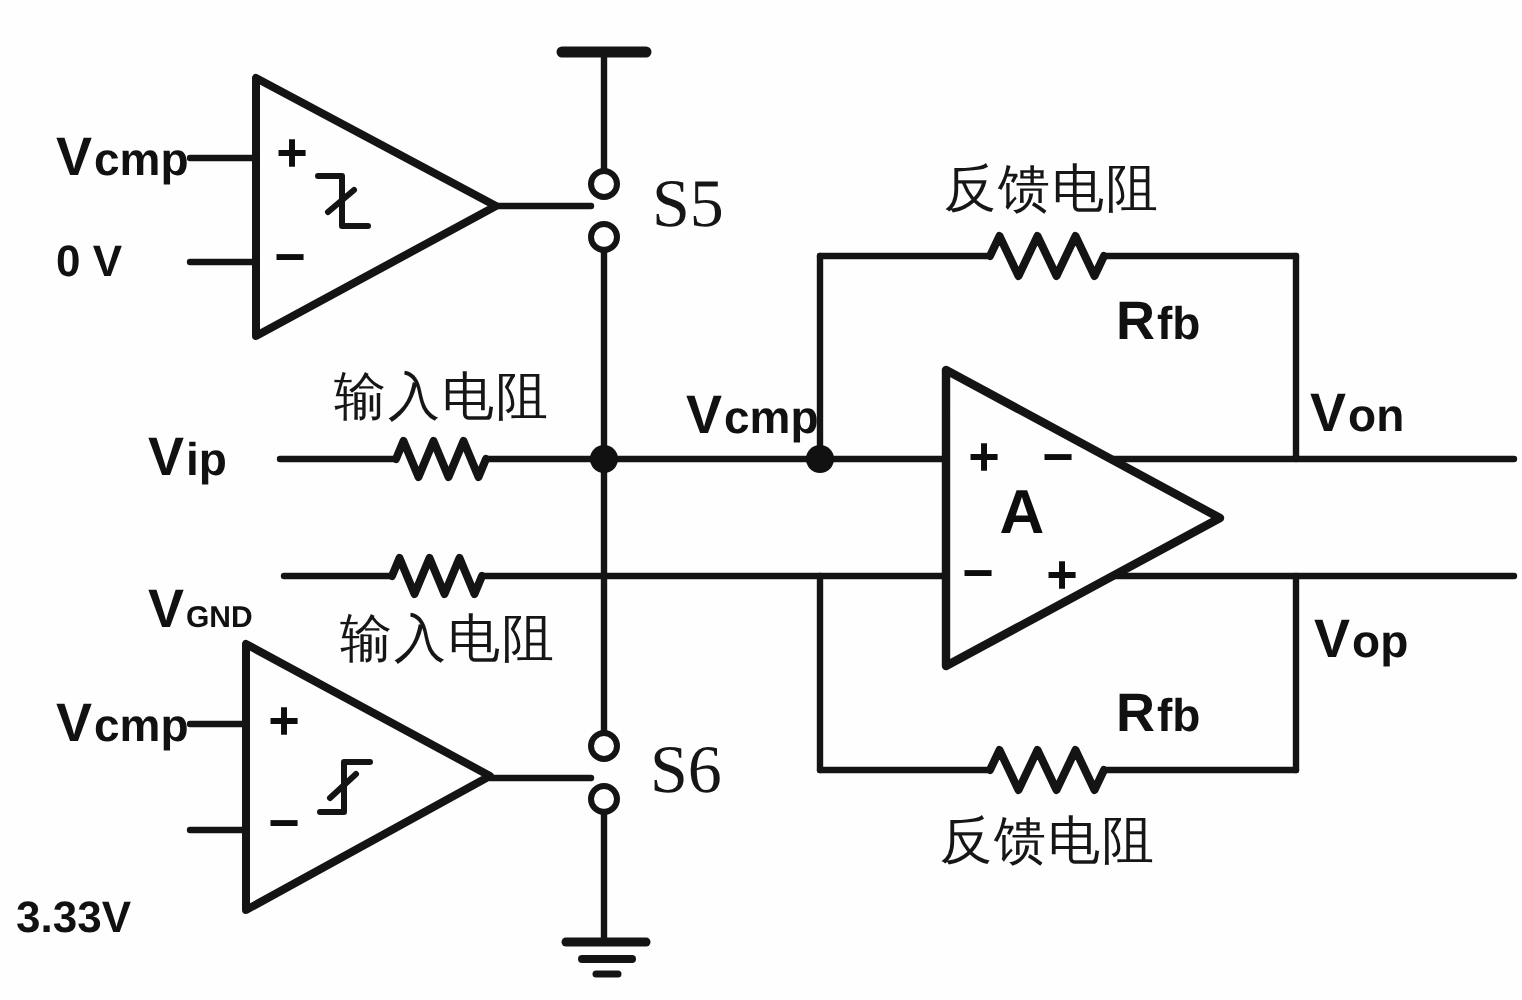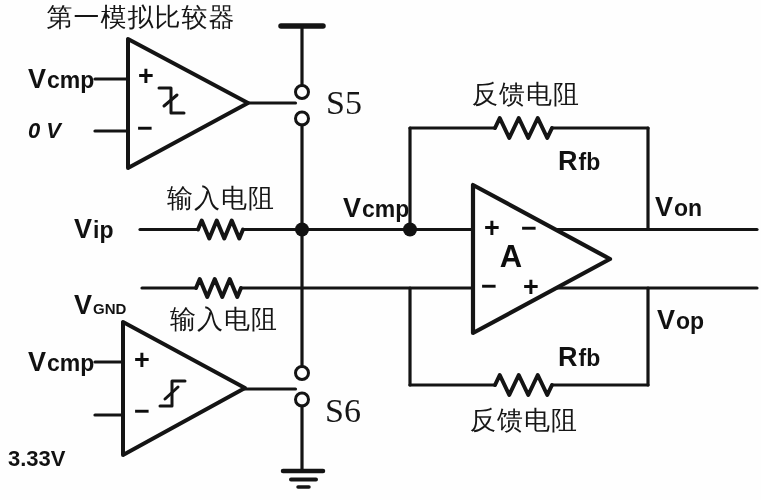--- a/index.html
+++ b/index.html
@@ -124,41 +124,40 @@
         <path d="M495 385 l4.75 -10 l9.5 20 l9.5 -20 l9.5 20 l9.5 -20 l9.5 20 l4.75 -10" stroke-width="4"></path>
       </g>
 
       <g fill="#111" stroke="none">
         <circle cx="302" cy="229.5" r="7"></circle>
         <circle cx="410" cy="229.5" r="7"></circle>
       </g>
     </g>
   </svg>
 
-  <div class="lbl cn" style="left:141px;top:18px;">第一模拟比较器</div>
 
   <div class="lbl vlabel" style="left:28px;top:79px;">
     <span class="main">V</span>
       <span class="sub">cmp</span>
   </div>
-  <div class="lbl plain" style="left:28px;top:131px;font-style:italic;">0 V</div>
+  <div class="lbl plain" style="left:28px;top:131px;">0 V</div>
 
   <div class="lbl vlabel" style="left:28px;top:362px;">
     <span class="main">V</span>
       <span class="sub">cmp</span>
   </div>
   <div class="lbl plain" style="left:8px;top:415px;margin-top:44px;">3.33V</div>
 
   <div class="sign" style="left:146px;top:78px;">+</div>
   <div class="sign" style="left:145px;top:130px;">−</div>
   <div class="sign" style="left:142px;top:362px;">+</div>
   <div class="sign" style="left:142px;top:413px;">−</div>
 
   <div class="lbl swlabel" style="left:326px;top:103px;text-align:right;">S5</div>
-  <div class="lbl swlabel" style="left:325px;top:411px;">S6</div>
+  <div class="lbl swlabel" style="left:325px;top:386px;">S6</div>
 
   <div class="lbl vlabel" style="left:74px;top:229px;">
     <span class="main">V</span>
       <span class="sub">ip</span>
   </div>
   <div class="lbl vlabel" style="left:74px;top:290px;">
     <span class="main">V</span>
       <span class="sub" style="font-size:15px;margin-top:40px;">GND</span>
   </div>
   <div class="lbl vlabel" style="left:343px;top:208px;">

